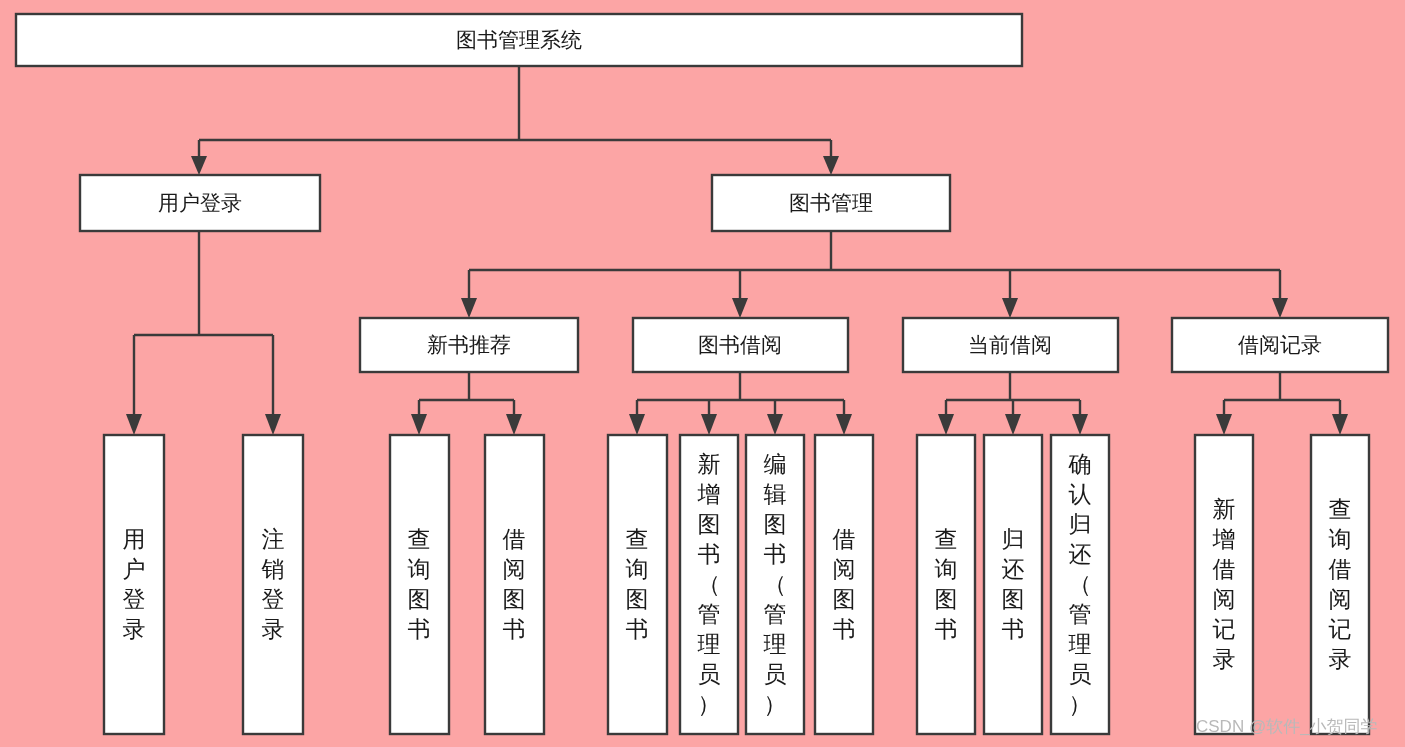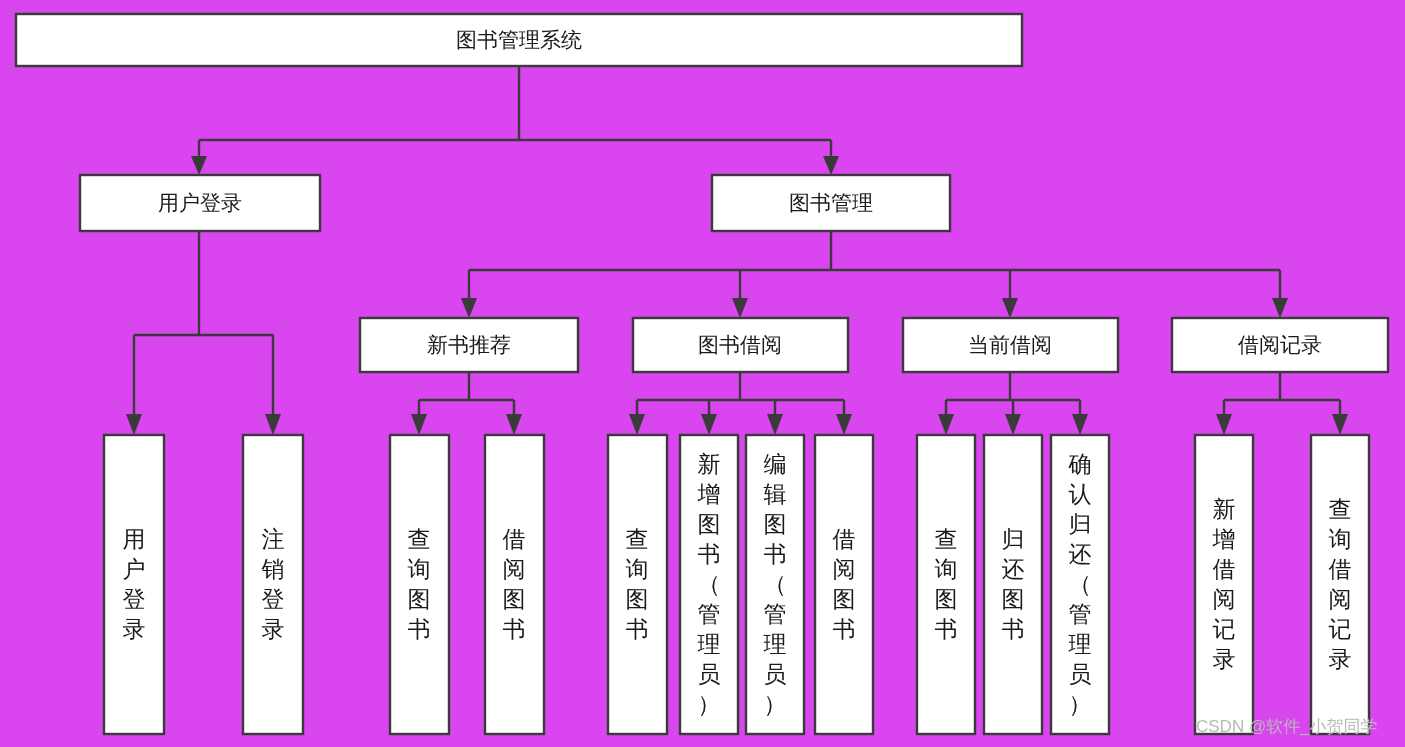--- a/index.html
+++ b/index.html
@@ -11,21 +11,21 @@
   body {
     width: 1405px;
     height: 747px;
     overflow: hidden;
     font-family: "Liberation Sans", "DejaVu Sans", sans-serif;
   }
   #diagram-root {
     position: relative;
     width: 1405px;
     height: 747px;
-    background: #d946ef;
+    background: #fca5a5;
   }
   svg#flowchart {
     position: absolute;
     top: 0;
     left: 0;
     width: 1405px;
     height: 747px;
     display: block;
   }
   .node-box {

